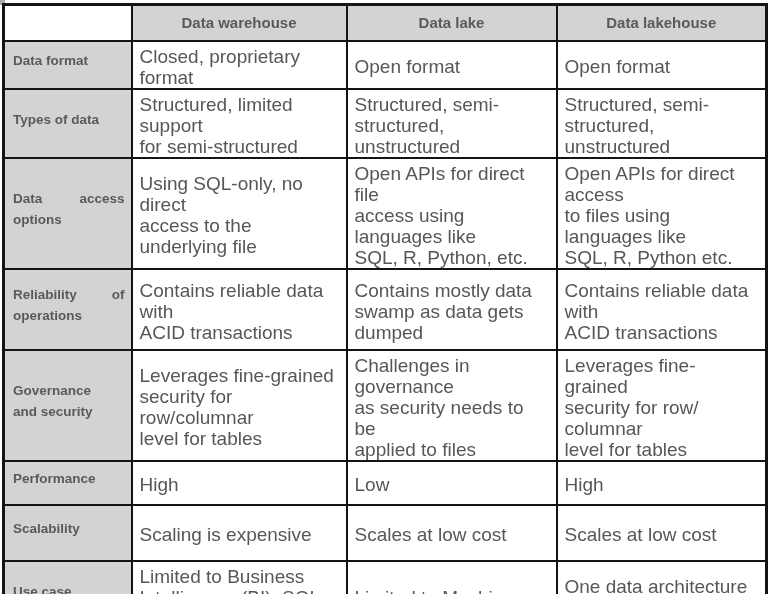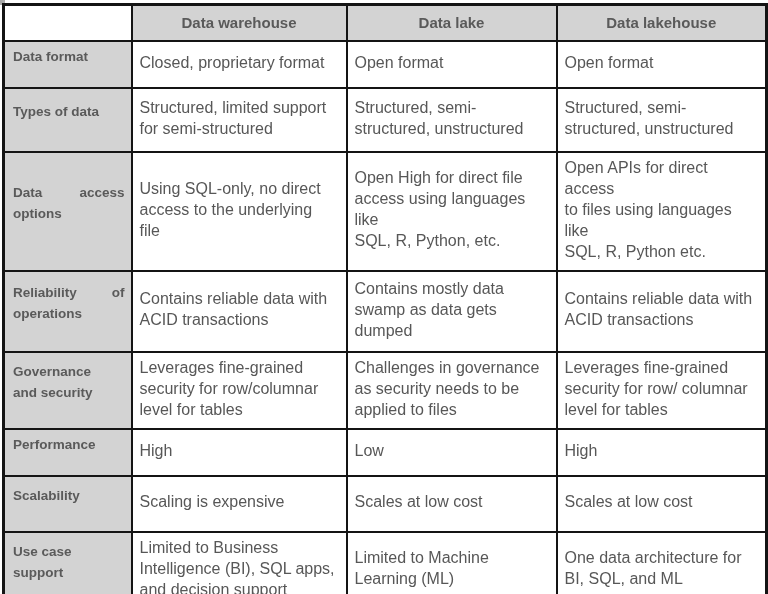--- a/index.html
+++ b/index.html
@@ -45,31 +45,31 @@
   }
   
   tbody th.rowhead {
     background: #d3d3d3;
     color: #5a5a5a;
     font-size: 13.5px;
     font-weight: bold;
     line-height: 21px;
     text-align: justify;
     white-space: pre-line;
-    padding: 4px 6px 20px 8px;
+    padding: 4px 6px 12px 8px;
   }
   
   tbody td.cell {
     background: #ffffff;
     color: #575757;
-    font-size: 16px;
+    font-size: 19px;
     line-height: 21px;
     text-align: left;
     white-space: pre-line;
-    padding: 4px 9px 8px 7px;
+    padding: 4px 9px 0 7px;
   }
   
   .corner-mark {
     position: absolute;
     background: #aaaaaa;
   }
   .corner-mark.tl { left: 0; top: 0; width: 5px; height: 5px; }
   .corner-mark.br { right: 0; bottom: 0; width: 7px; height: 6px; background: #c3c3c3; }
 </style>
 </head>
@@ -108,21 +108,21 @@
 for semi-structured</td>
           <td class="cell">Structured, semi-
 structured, unstructured</td>
           <td class="cell">Structured, semi-
 structured, unstructured</td>
         </tr>
         <tr style="height:81px">
           <th class="rowhead">Data access options</th>
           <td class="cell">Using SQL-only, no direct
 access to the underlying file</td>
-          <td class="cell">Open High for direct file
+          <td class="cell">Open APIs for direct file
 access using languages like
 SQL, R, Python, etc.</td>
           <td class="cell">Open APIs for direct access
 to files using languages like
 SQL, R, Python etc.</td>
         </tr>
         <tr style="height:81px">
           <th class="rowhead">Reliability of operations</th>
           <td class="cell">Contains reliable data with
 ACID transactions</td>

